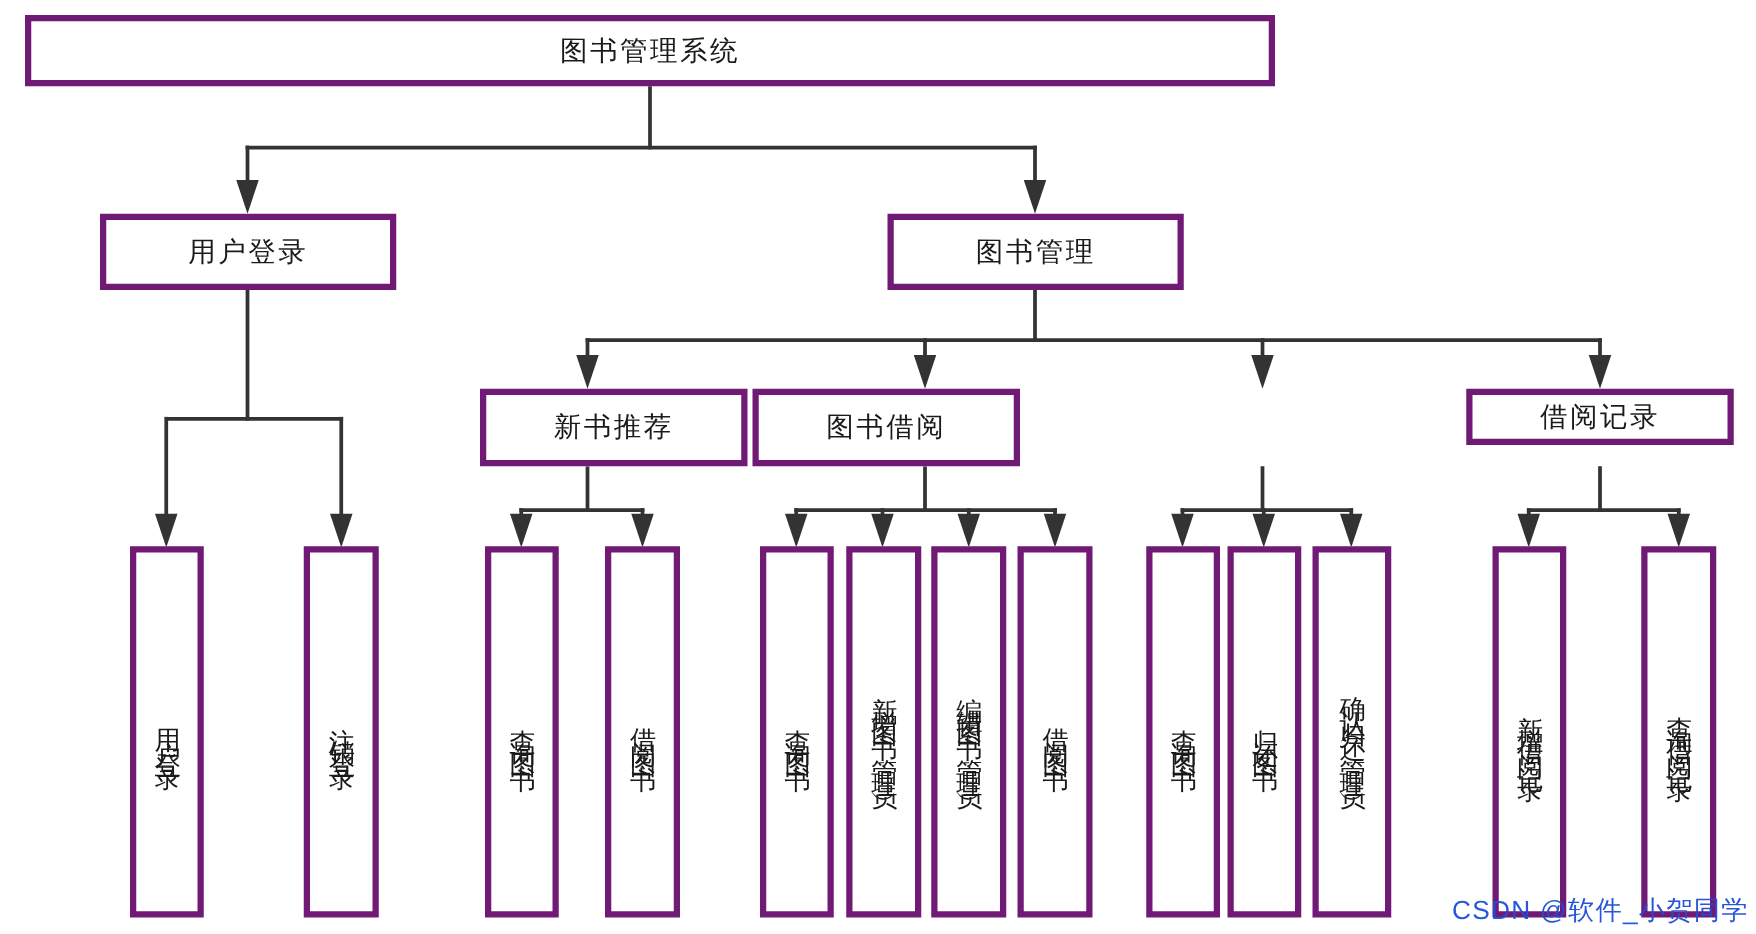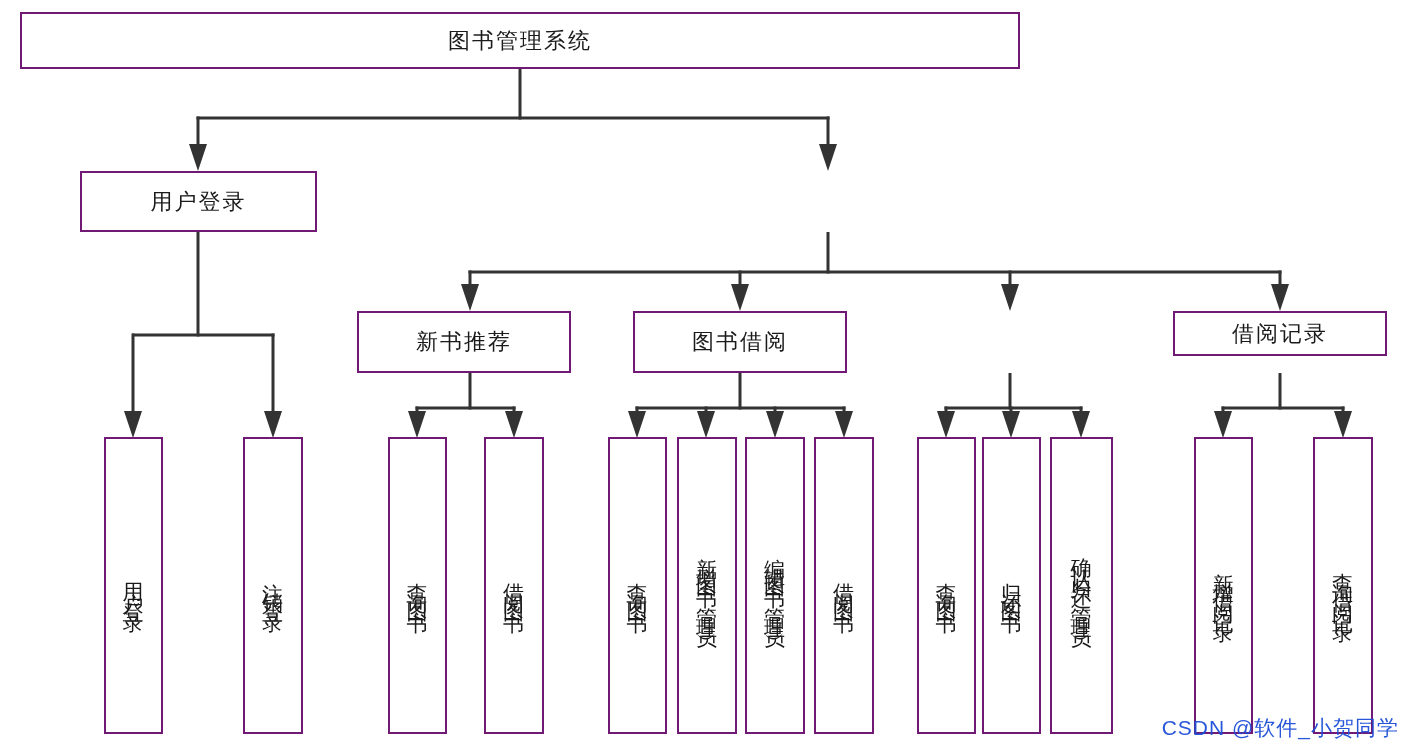--- a/index.html
+++ b/index.html
@@ -3,21 +3,21 @@
 <meta charset="utf-8">
 <style>
   html,body{margin:0;padding:0;background:#ffffff;}
   #stage{
     position:relative;width:1405px;height:747px;background:#ffffff;
     font-family:"Liberation Sans",sans-serif;overflow:hidden;
   }
   #wires{position:absolute;left:0;top:0;z-index:1;}
   .hbox,.vbox{
     position:absolute;box-sizing:border-box;background:#ffffff;
-    border:2px solid #701a75;display:flex;align-items:center;justify-content:center;
+    border:5px solid #701a75;display:flex;align-items:center;justify-content:center;
     color:#1a1a1a;z-index:2;
   }
   .hbox{font-size:22px;letter-spacing:2px;}
   .vbox{font-size:21px;}
   .vbox span{
     writing-mode:vertical-rl;text-orientation:mixed;letter-spacing:10px;
     line-height:1;display:block;
   }
   .watermark{
     position:absolute;z-index:5;color:#1d4ed8;font-size:21px;letter-spacing:1px;
@@ -95,25 +95,28 @@
     </g>
   </svg>
 
   <div class="hbox" style="left:20px;top:12px;width:1000px;height:57px">
     <span>图书管理系统</span>
   </div>
 
   <div class="hbox" style="left:80px;top:171px;width:237px;height:61px">
     <span>用户登录</span>
   </div>
+  <div class="hbox" style="left:710px;top:171px;width:237px;height:61px">
+    <span>图书管理</span>
+  </div>
 
-  <div class="hbox" style="left:357px;top:311px;width:214px;height:62px">
+  <div class="hbox" style="left:384px;top:311px;width:214px;height:62px">
     <span>新书推荐</span>
   </div>
-  <div class="hbox" style="left:633px;top:311px;width:214px;height:62px">
+  <div class="hbox" style="left:602px;top:311px;width:214px;height:62px">
     <span>图书借阅</span>
   </div>
   <div class="hbox" style="left:1173px;top:311px;width:214px;height:45px">
     <span>借阅记录</span>
   </div>
 
   <div class="vbox" style="left:104px;top:437px;width:59px;height:297px">
     <span>用户登录</span>
   </div>
   <div class="vbox" style="left:243px;top:437px;width:60px;height:297px">

